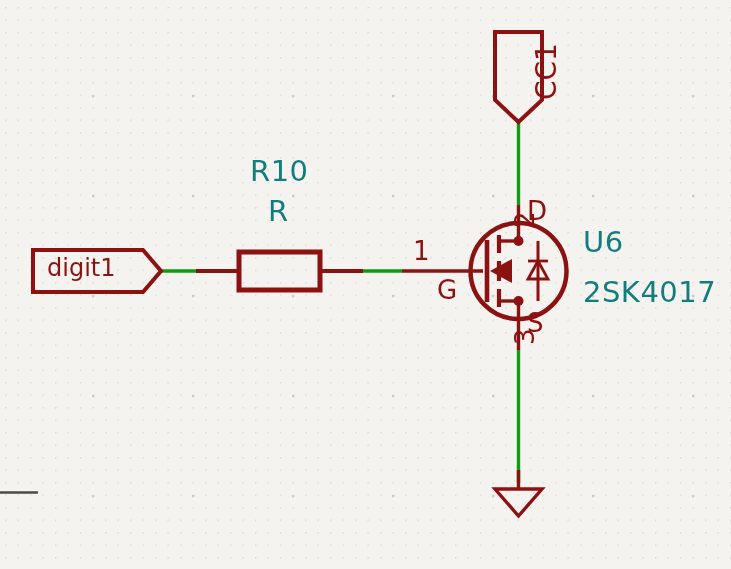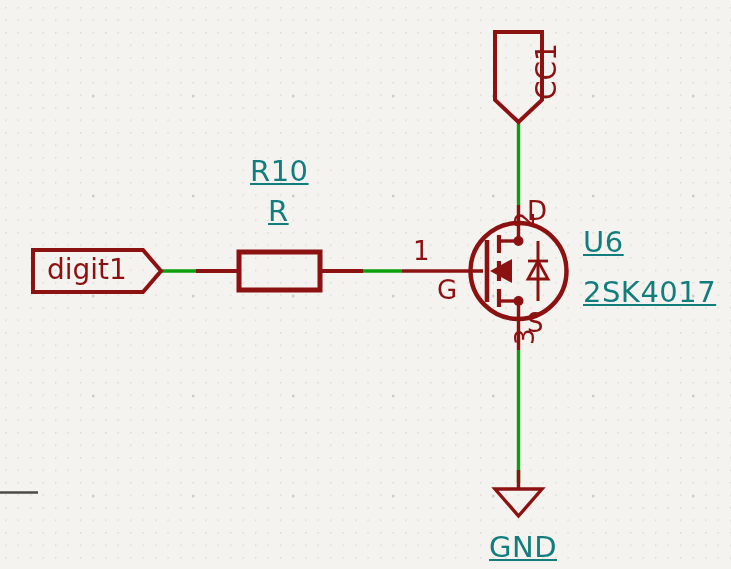--- a/index.html
+++ b/index.html
@@ -40,21 +40,20 @@
   .txt {
     position: absolute;
     white-space: pre;
     line-height: 1;
     pointer-events: none;
   }
   .t-ref {
     color: #127d7d;
     font-size: 29px;
     letter-spacing: 0.5px;
-    text-decoration: underline;
   }
   .t-pin-red {
     color: #8c1212;
     font-size: 27px;
   }
   .t-label-red {
     color: #8c1212;
     font-size: 27px;
   }
   .rot90 {
@@ -132,34 +131,33 @@
       <line x1="499" y1="271" x2="512" y2="271" stroke="#8c1212" stroke-width="3.4"></line>
 
       <path d="M 512,259 L 512,283 L 490,271 Z" fill="#8c1212" stroke="none"></path>
 
       <line x1="538" y1="241" x2="538" y2="301" stroke="#8c1212" stroke-width="3"></line>
       <path d="M 528,279 L 548,279 L 538,261 Z" fill="none" stroke="#8c1212" stroke-width="2.8" stroke-linejoin="miter"></path>
       <line x1="528" y1="261" x2="548" y2="261" stroke="#8c1212" stroke-width="2.8"></line>
     </g>
   </svg>
 
-  <div class="txt t-label-red" style="left:47px; top:256px; font-size:28px;">digit1</div>
+  <div class="txt t-label-red" style="left:47px; top:256px; font-size:24px;">digit1</div>
 
   <div class="txt t-label-red rot90" style="left:533px; top:100px; font-size:28px;">CC1</div>
 
   <div class="txt t-ref" style="left:250px; top:157px;">R10</div>
   <div class="txt t-ref" style="left:268px; top:197px;">R</div>
 
   <div class="txt t-ref" style="left:583px; top:228px;">U6</div>
   <div class="txt t-ref" style="left:583px; top:278px;">2SK4017</div>
 
   <div class="txt t-pin-red rot90" style="left:512px; top:228px; font-size:26px;">2</div>
   <div class="txt t-pin-red" style="left:527px; top:198px; font-size:26px;">D</div>
 
   <div class="txt t-pin-red rot90" style="left:512px; top:345px; font-size:26px;">3</div>
   <div class="txt t-pin-red" style="left:527px; top:310px; font-size:26px;">S</div>
 
   <div class="txt t-pin-red" style="left:413px; top:238px; font-size:26px;">1</div>
   <div class="txt t-pin-red" style="left:437px; top:277px; font-size:26px;">G</div>
 
-  <div class="txt t-ref" style="left:489px; top:533px;">GND</div>
 
 </div>
 
 </body></html>

